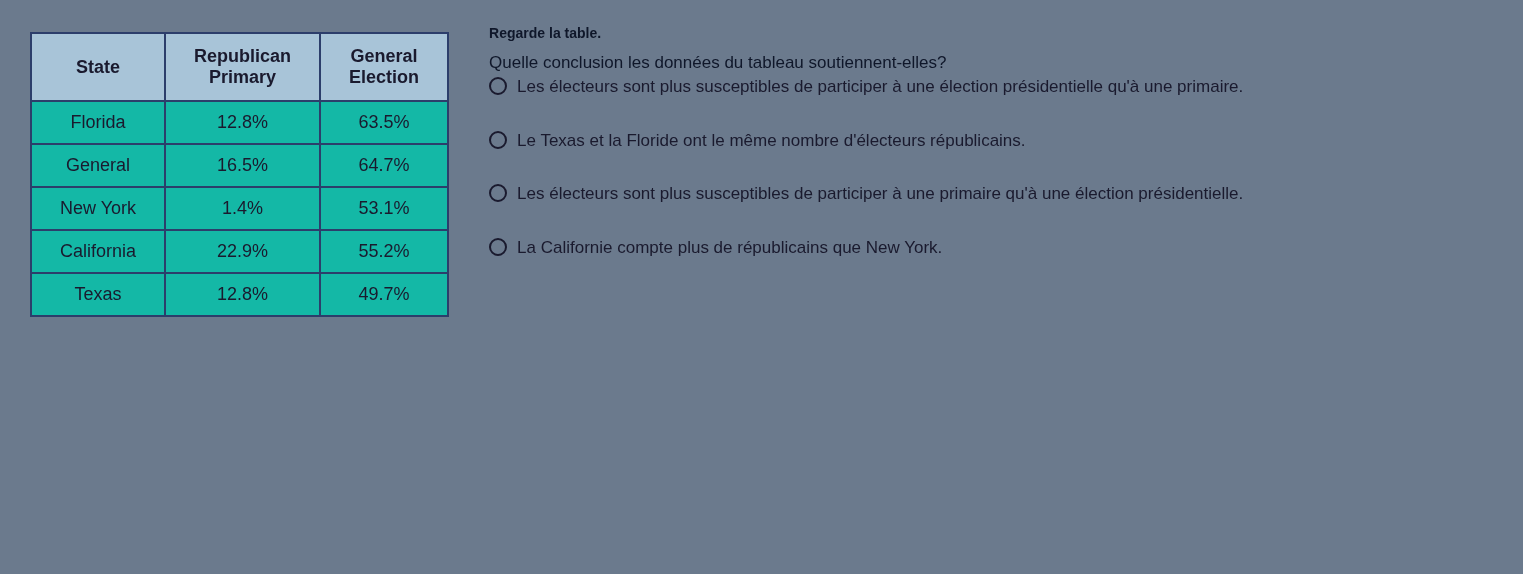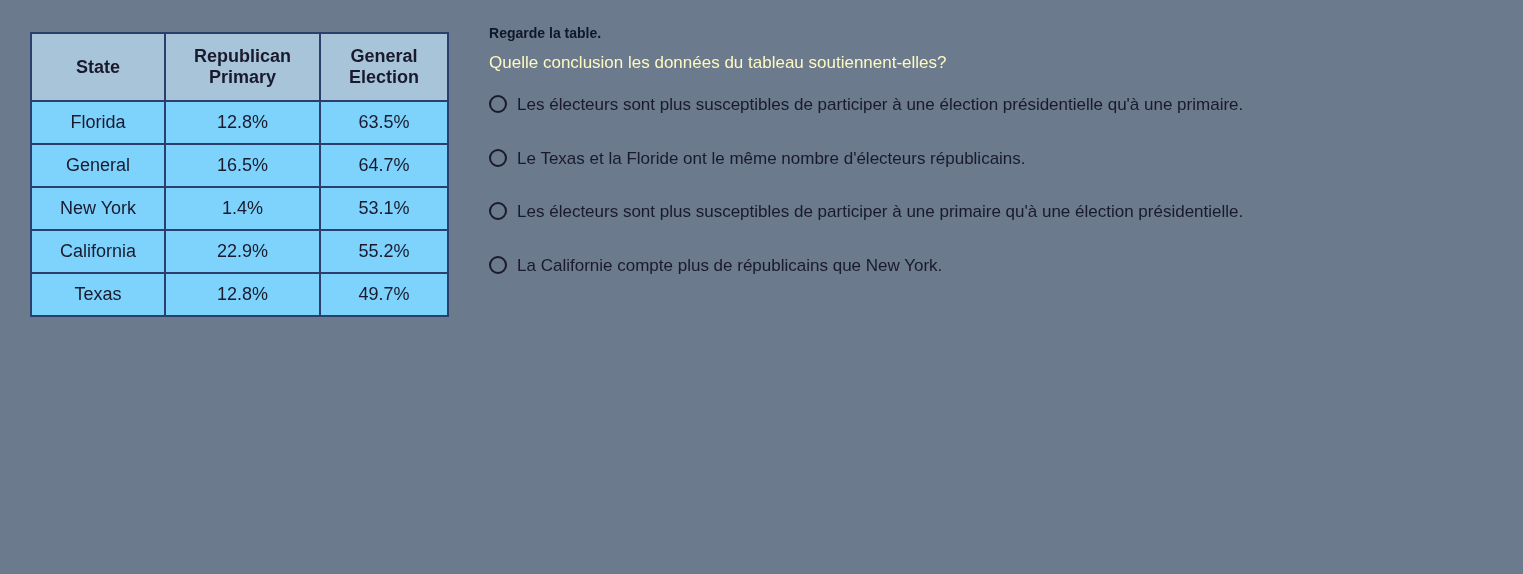--- a/index.html
+++ b/index.html
@@ -30,21 +30,21 @@
       background-color: #a8c4d8;
       color: #1a1a2e;
       font-weight: bold;
       font-size: 18px;
       text-align: center;
       padding: 12px 28px;
       border: 2px solid #2c3e6b;
     }
 
     table td {
-      background-color: #7dd3fc;
+      background-color: #14b8a6;
       color: #1a1a2e;
       font-size: 18px;
       text-align: center;
       padding: 10px 28px;
       border: 2px solid #2c3e6b;
     }
 
     .right-panel {
       flex: 1;
       color: #1a1a2e;
@@ -53,22 +53,21 @@
 
     .question-title {
       font-size: 14px;
       font-weight: bold;
       color: #0f172a;
       margin-bottom: 10px;
     }
 
     .question-text {
       font-size: 17px;
-      color: #fef9c3;
-      margin-bottom: 18px;
+      color: #0f172a;
       line-height: 1.4;
     }
 
     .options-list {
       display: flex;
       flex-direction: column;
       gap: 30px;
     }
 
     .option-item {

